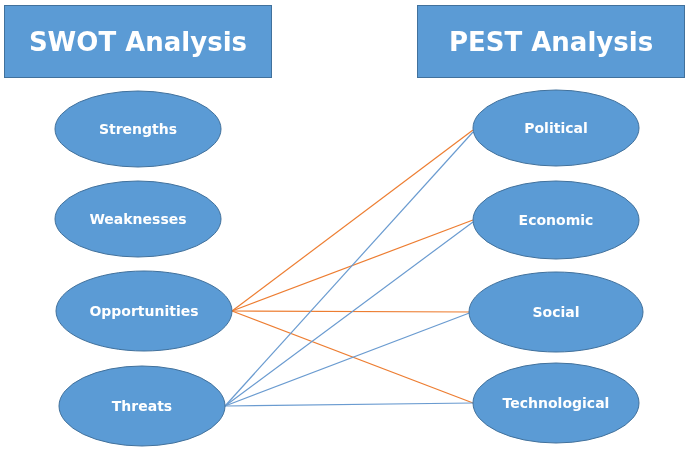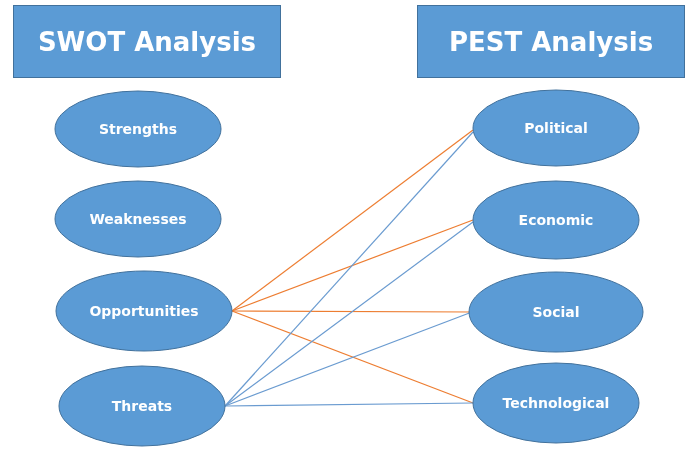--- a/index.html
+++ b/index.html
@@ -2,21 +2,21 @@
 <html><head>
 <meta charset="utf-8">
 <style>
   html, body { margin:0; padding:0; background:#ffffff; }
   body { width:691px; height:452px; position:relative; overflow:hidden; font-family:"DejaVu Sans", sans-serif; }
   .header-box {
     position:absolute; background:#5b9bd5; border:1px solid #41719c;
     color:#ffffff; font-weight:bold; font-size:26px;
     display:flex; align-items:center; justify-content:center; box-sizing:border-box;
   }
-  #swot-box { left:13px; top:5px; width:268px; height:73px; }
+  #swot-box { left:4px; top:5px; width:268px; height:73px; }
   #pest-box { left:417px; top:5px; width:268px; height:73px;justify-content:center; }
   svg.diagram { position:absolute; left:0; top:0; }
   .node-label { font-family:"DejaVu Sans", sans-serif; font-weight:bold; font-size:14px; fill:#ffffff; }
 </style>
 </head>
 <body>
 
 <div id="swot-box" class="header-box">
   <span>SWOT Analysis</span>
 </div>

